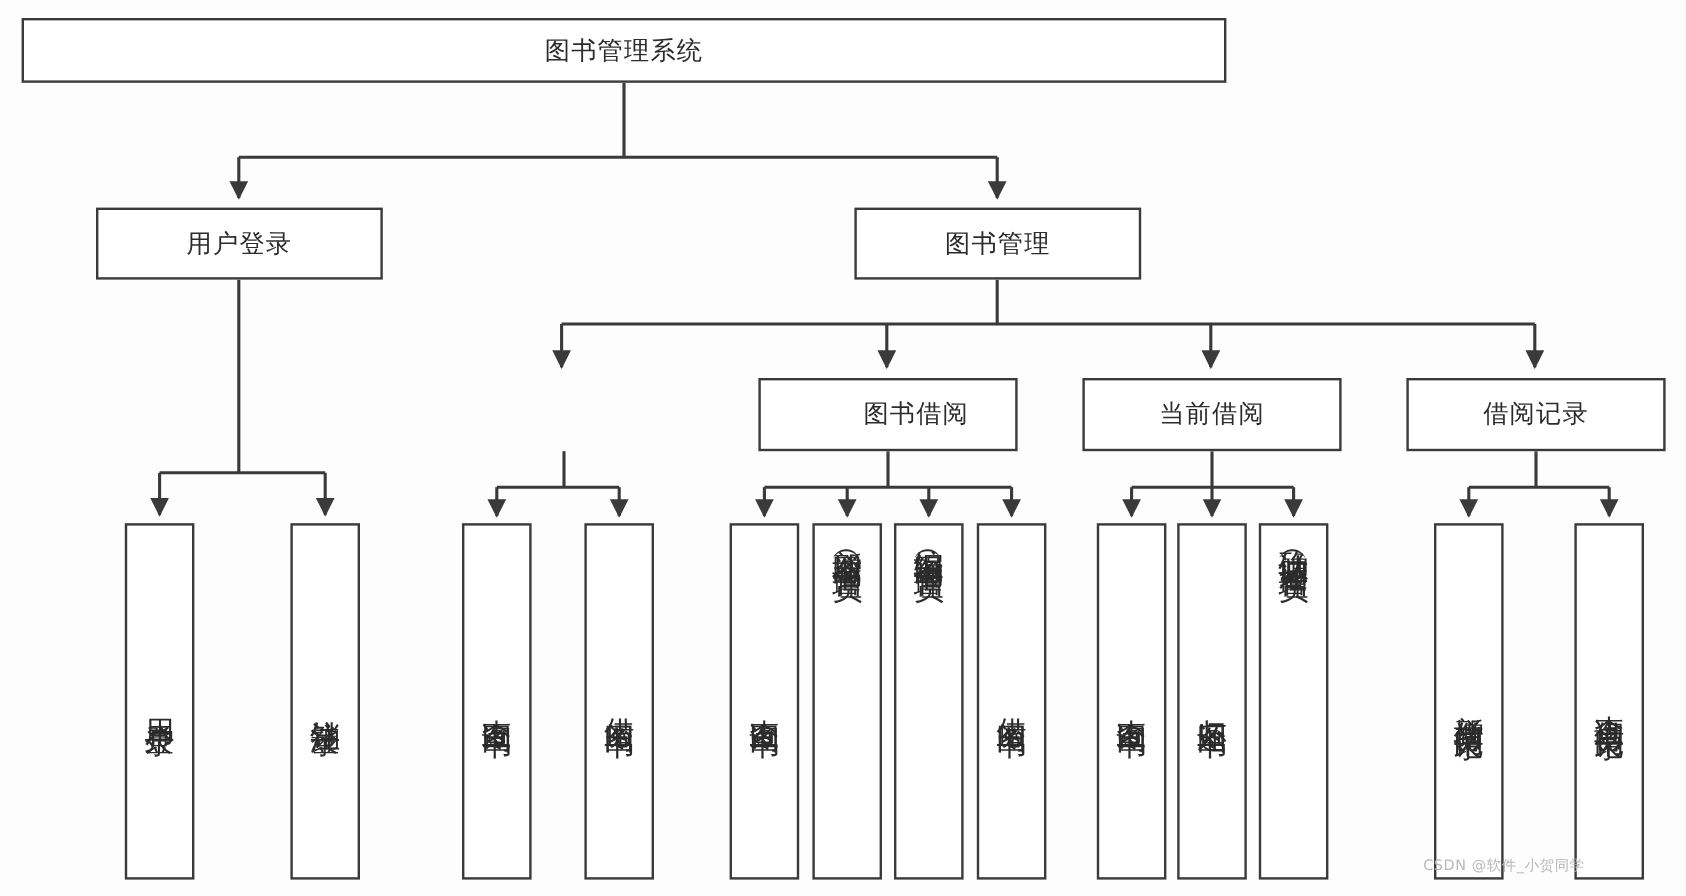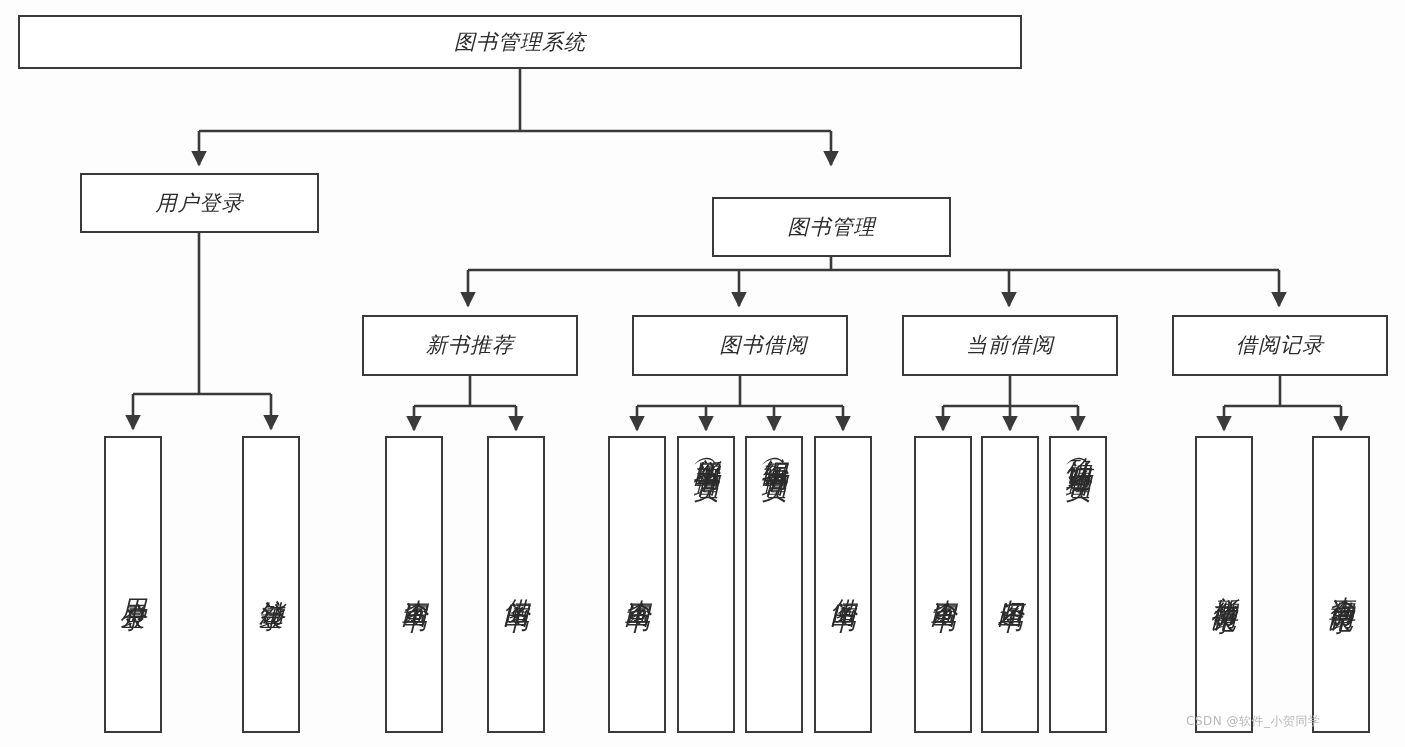--- a/index.html
+++ b/index.html
@@ -33,21 +33,20 @@
     display: flex;
     align-items: center;
     justify-content: center;
     color: #2b2b2b;
   }
   .node .label {
     display: block;
     text-align: center;
     line-height: 1.18;
     white-space: pre;
-    font-style: italic;
   }
   
   .node.h .label {
     font-size: 21px;
     letter-spacing: 1px;
   }
   
   .node.v {
     align-items: flex-start;
     justify-content: center;
@@ -130,27 +129,24 @@
     </g>
   </svg>
 
   <div class="node h" style="left:18px; top:15px; width:1004px; height:54px;">
     <span class="label">图书管理系统</span>
   </div>
 
   <div class="node h" style="left:80px; top:173px; width:239px; height:60px;">
     <span class="label">用户登录</span>
   </div>
-  <div class="node h" style="left:712px; top:173px; width:239px; height:60px;margin-top:24px;">
+  <div class="node h" style="left:712px; top:173px; width:239px; height:60px;">
     <span class="label">图书管理</span>
   </div>
 
-  <div class="node h" style="left:362px; top:315px; width:216px; height:61px;">
-    <span class="label">新书推荐</span>
-  </div>
   <div class="node h" style="left:632px; top:315px; width:216px; height:61px;padding-left:47px;">
     <span class="label">图书借阅</span>
   </div>
   <div class="node h" style="left:902px; top:315px; width:216px; height:61px;">
     <span class="label">当前借阅</span>
   </div>
   <div class="node h" style="left:1172px; top:315px; width:216px; height:61px;">
     <span class="label">借阅记录</span>
   </div>
 

